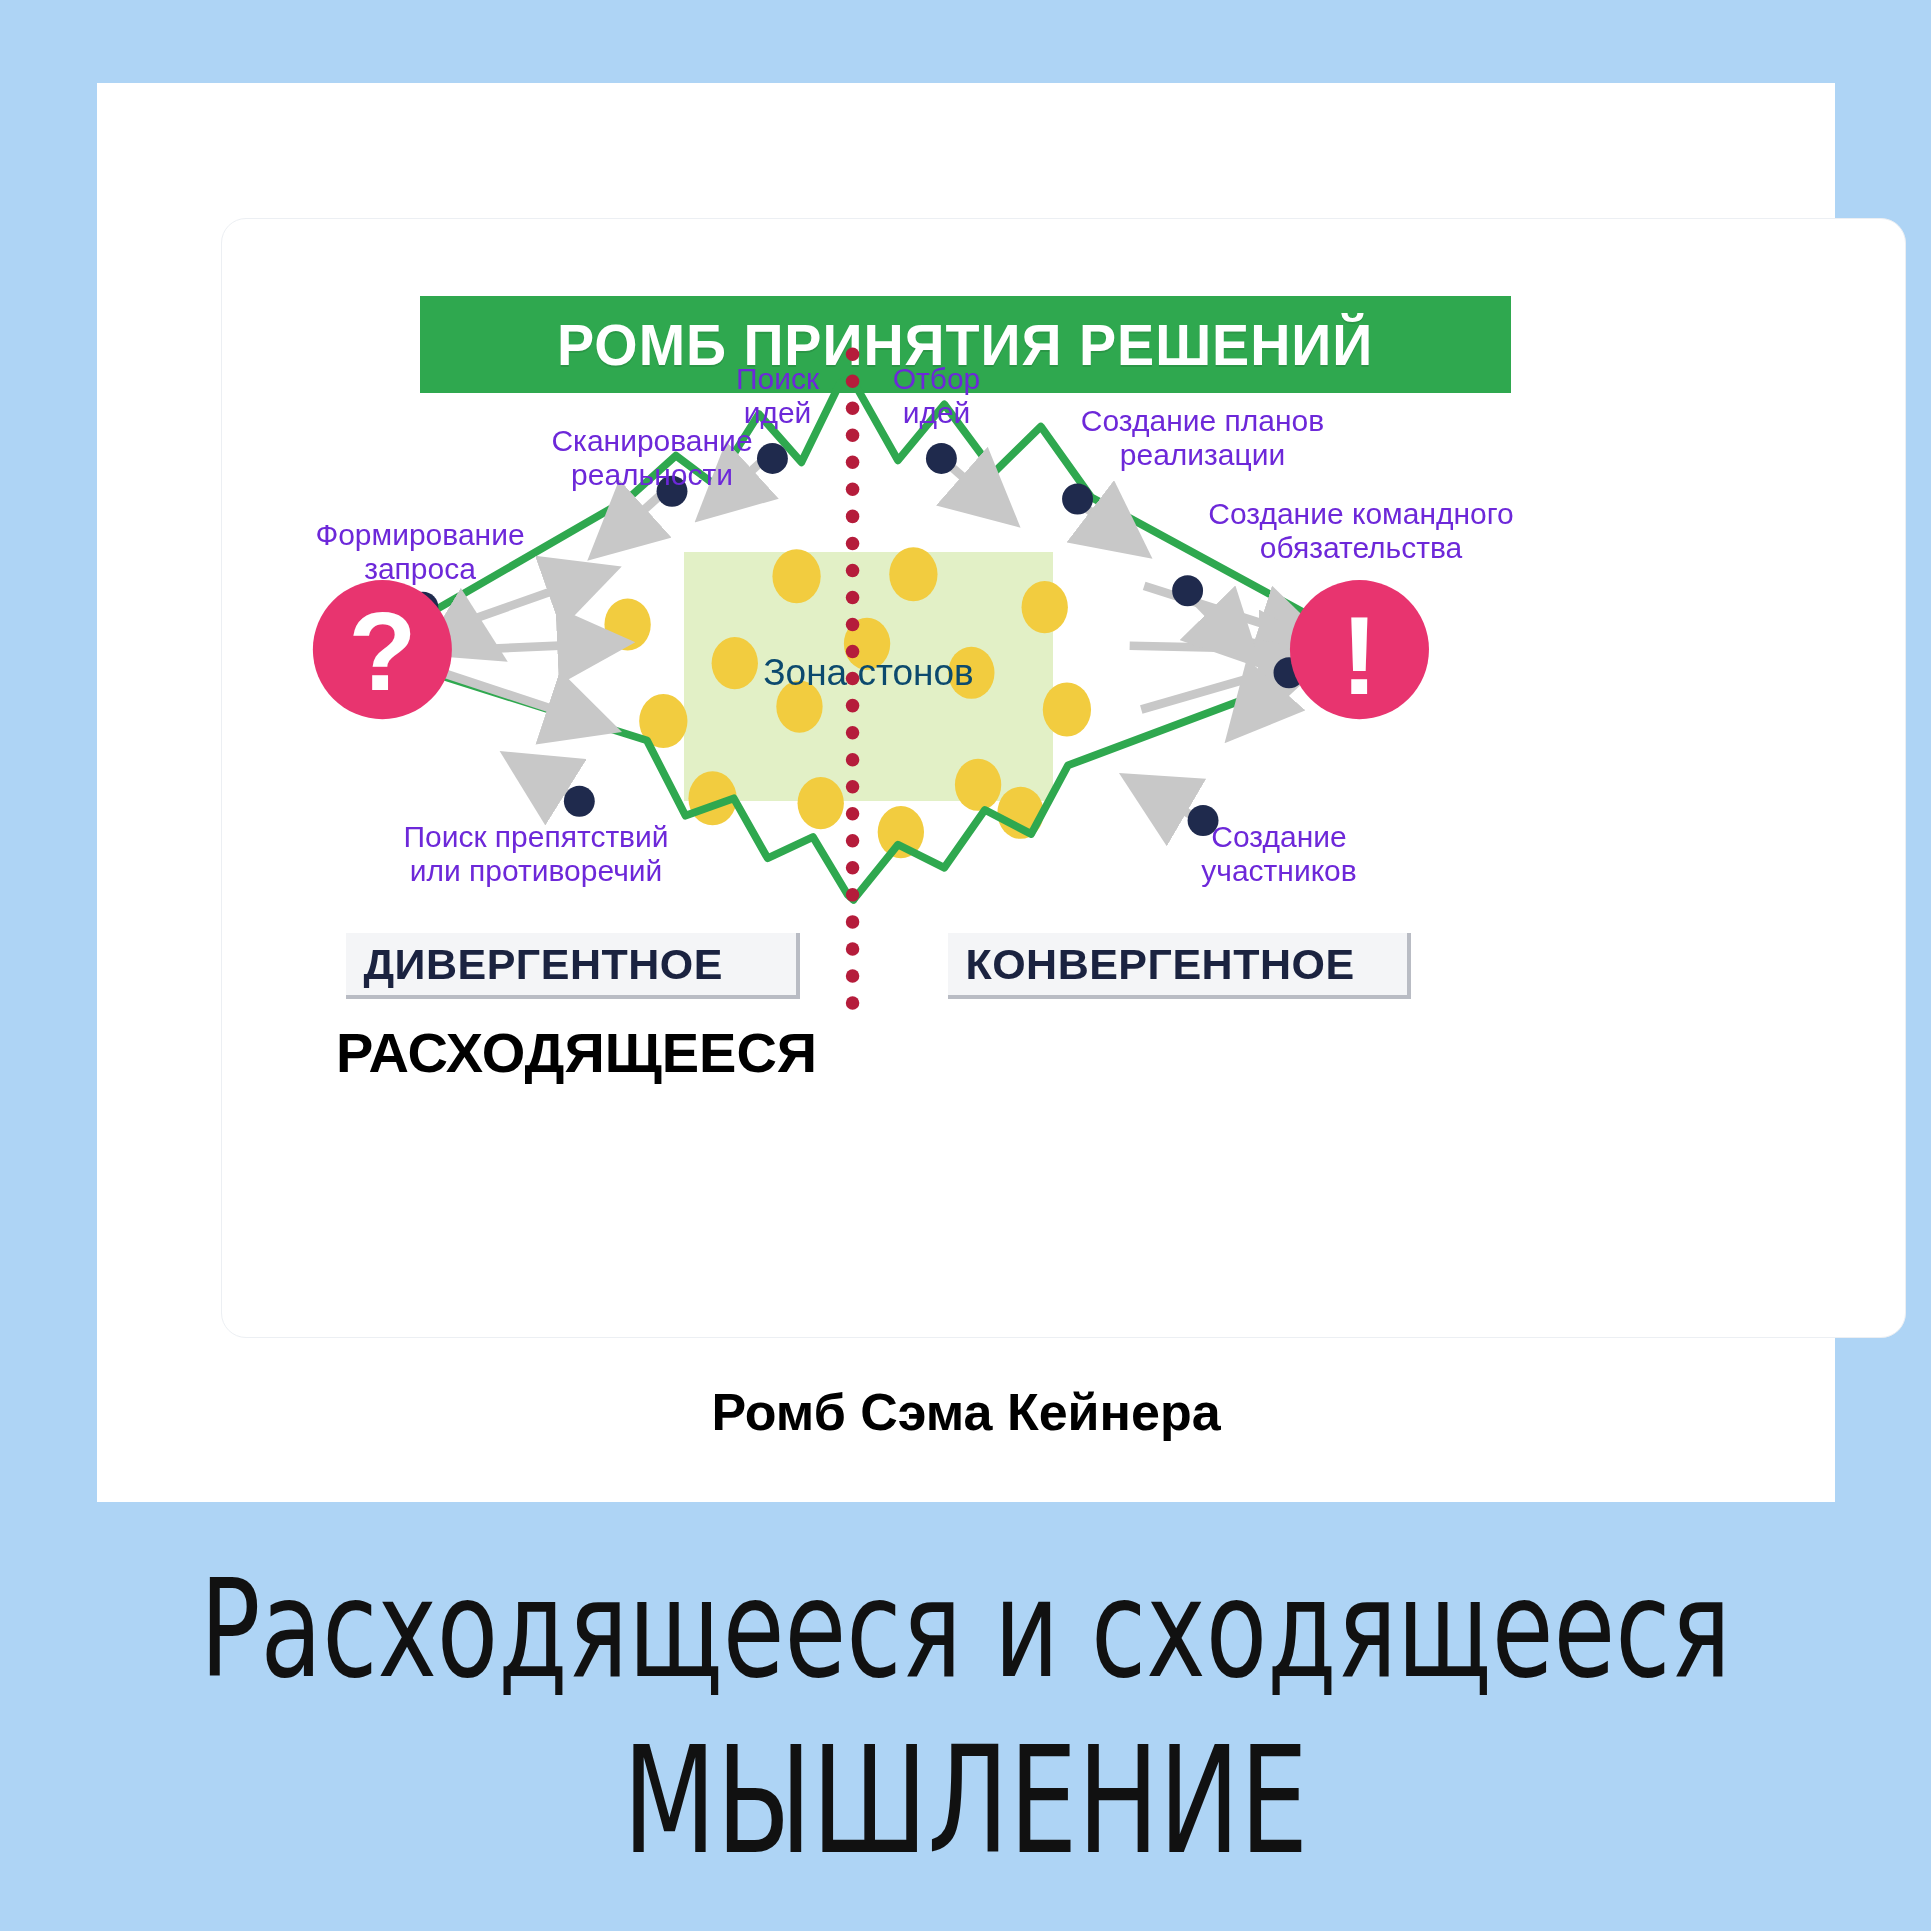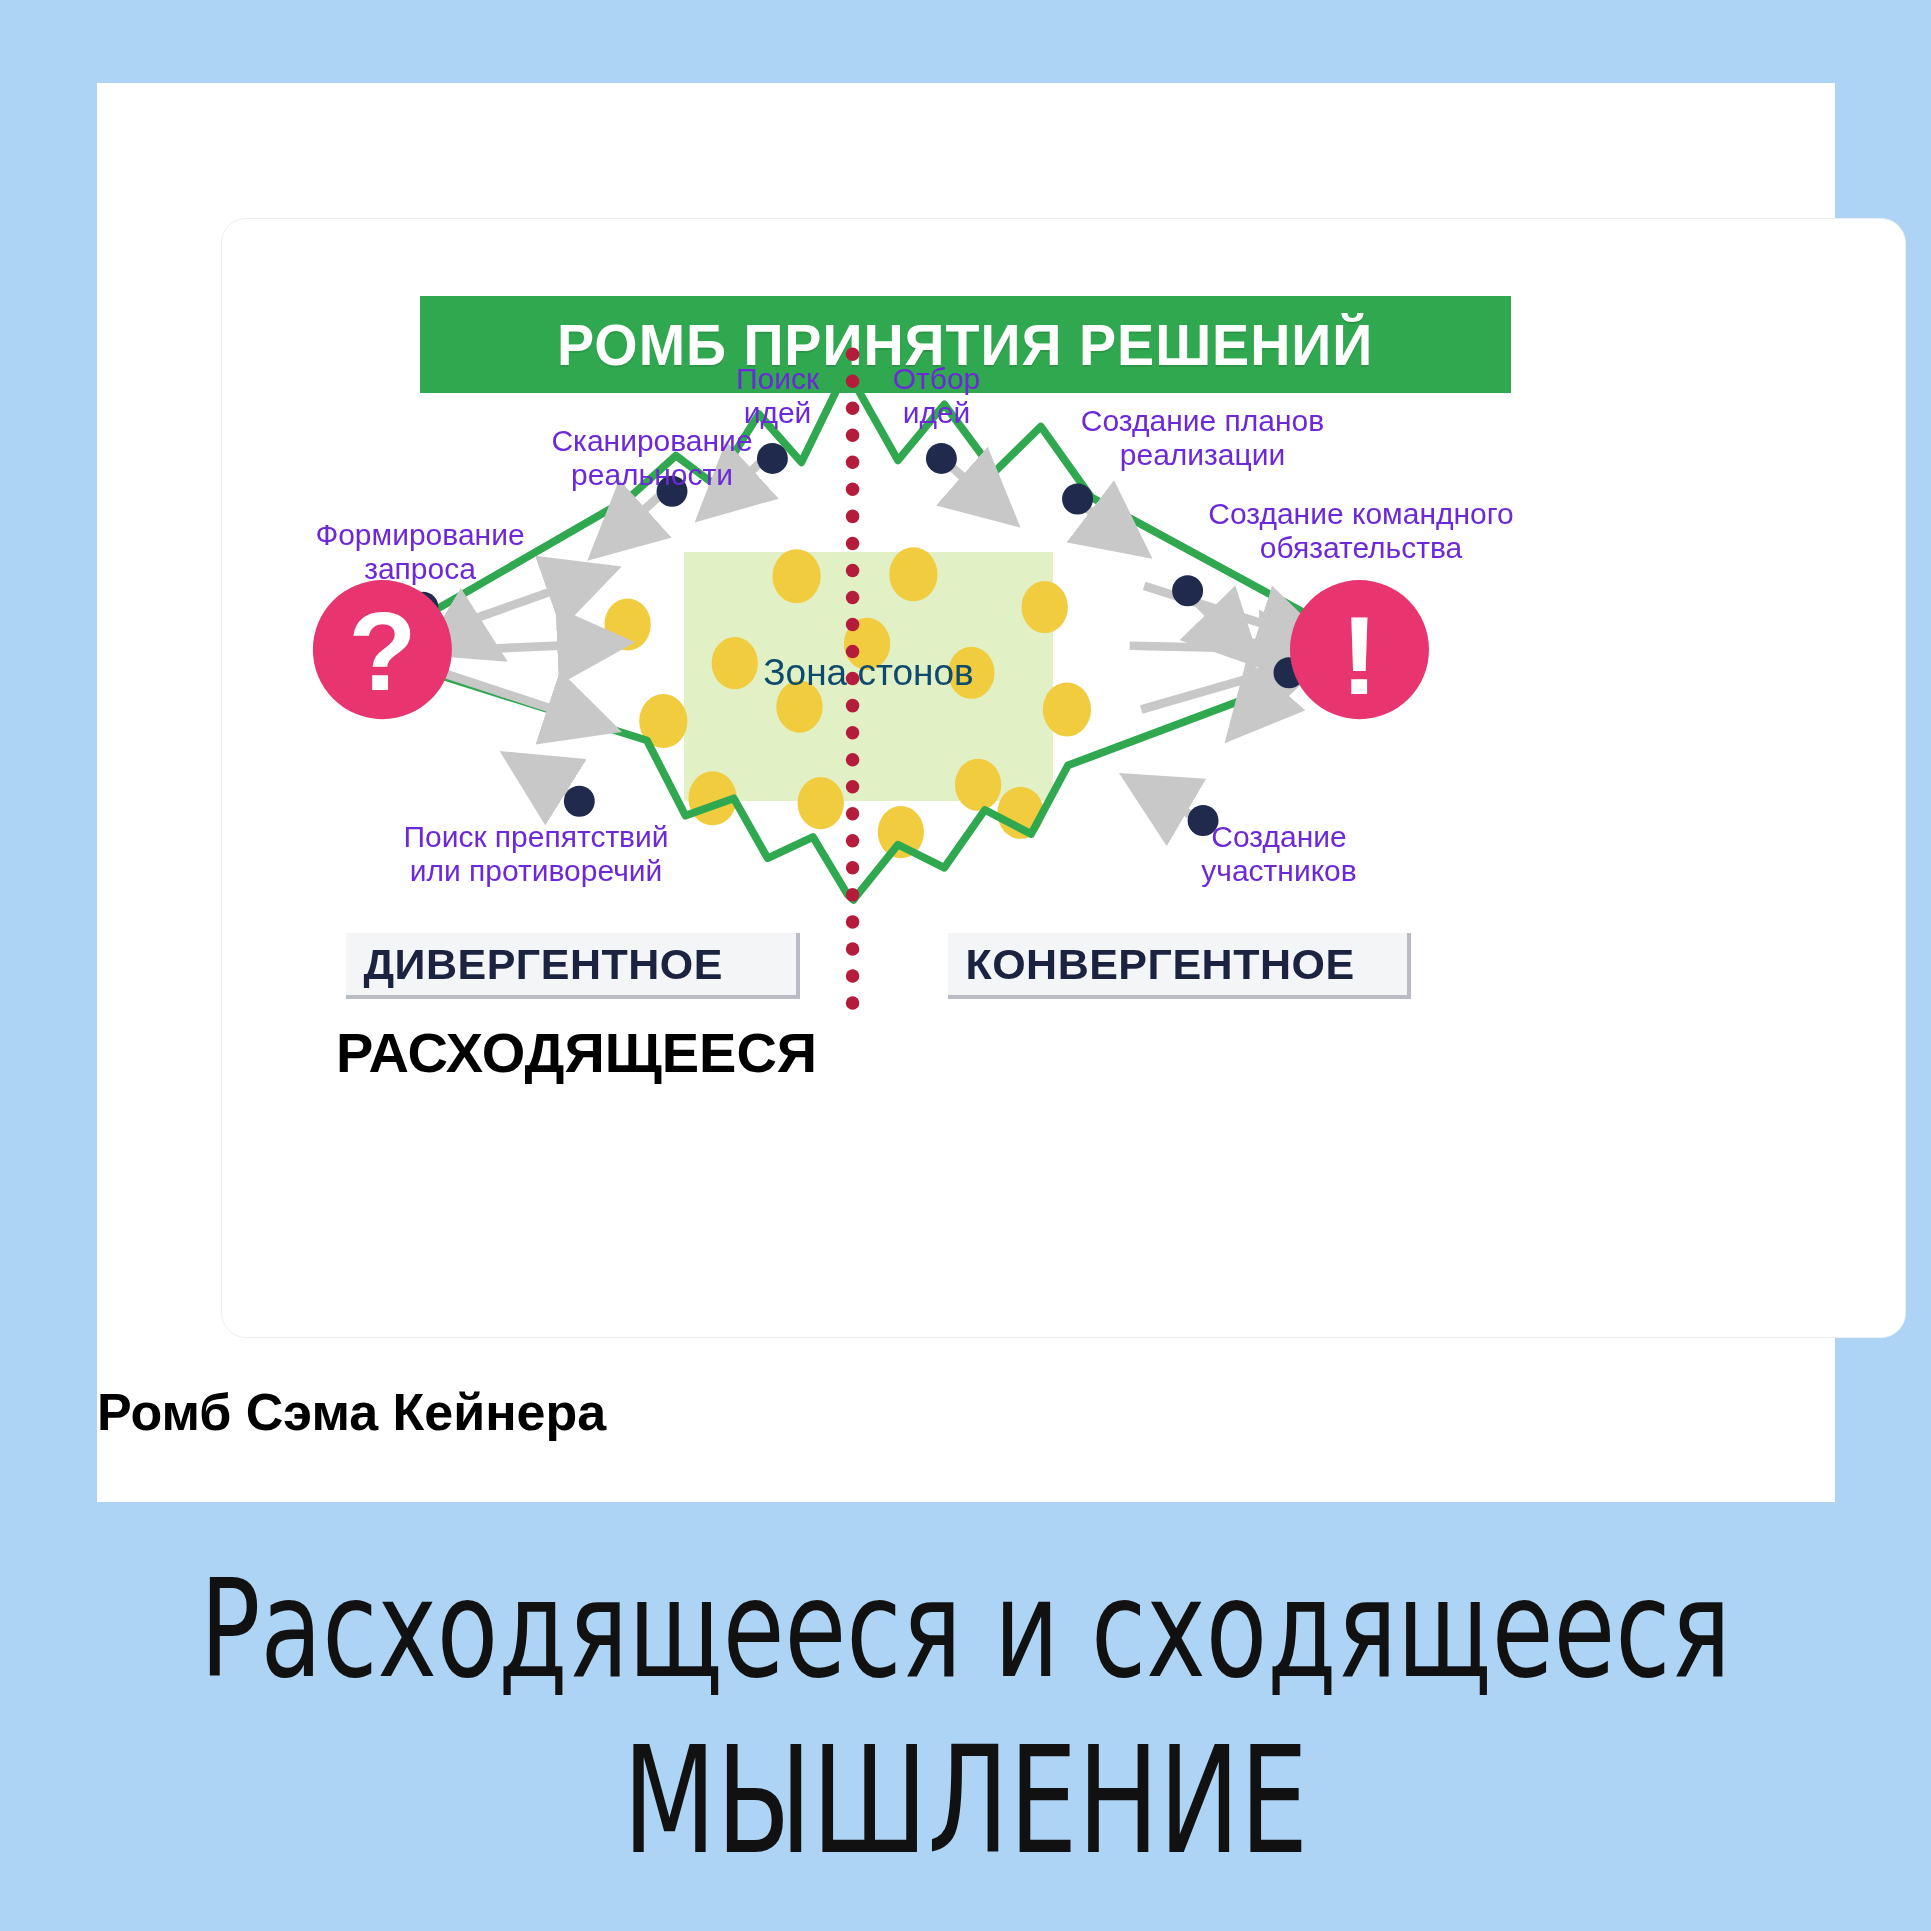--- a/index.html
+++ b/index.html
@@ -109,21 +109,21 @@
     color:#000;
     white-space:nowrap;
   }
   #big-left{left:114px;}
   #big-right{left:743px;}
   
   .caption{
     position:absolute;
     left:0;top:1299px;
     width:1738px;
-    text-align:left;
+    text-align:center;
     font-size:52px;
     font-weight:bold;
     color:#000;
   }
   
   .foot{
     position:absolute;
     left:0;width:1931px;
     text-align:center;
     color:#111;

